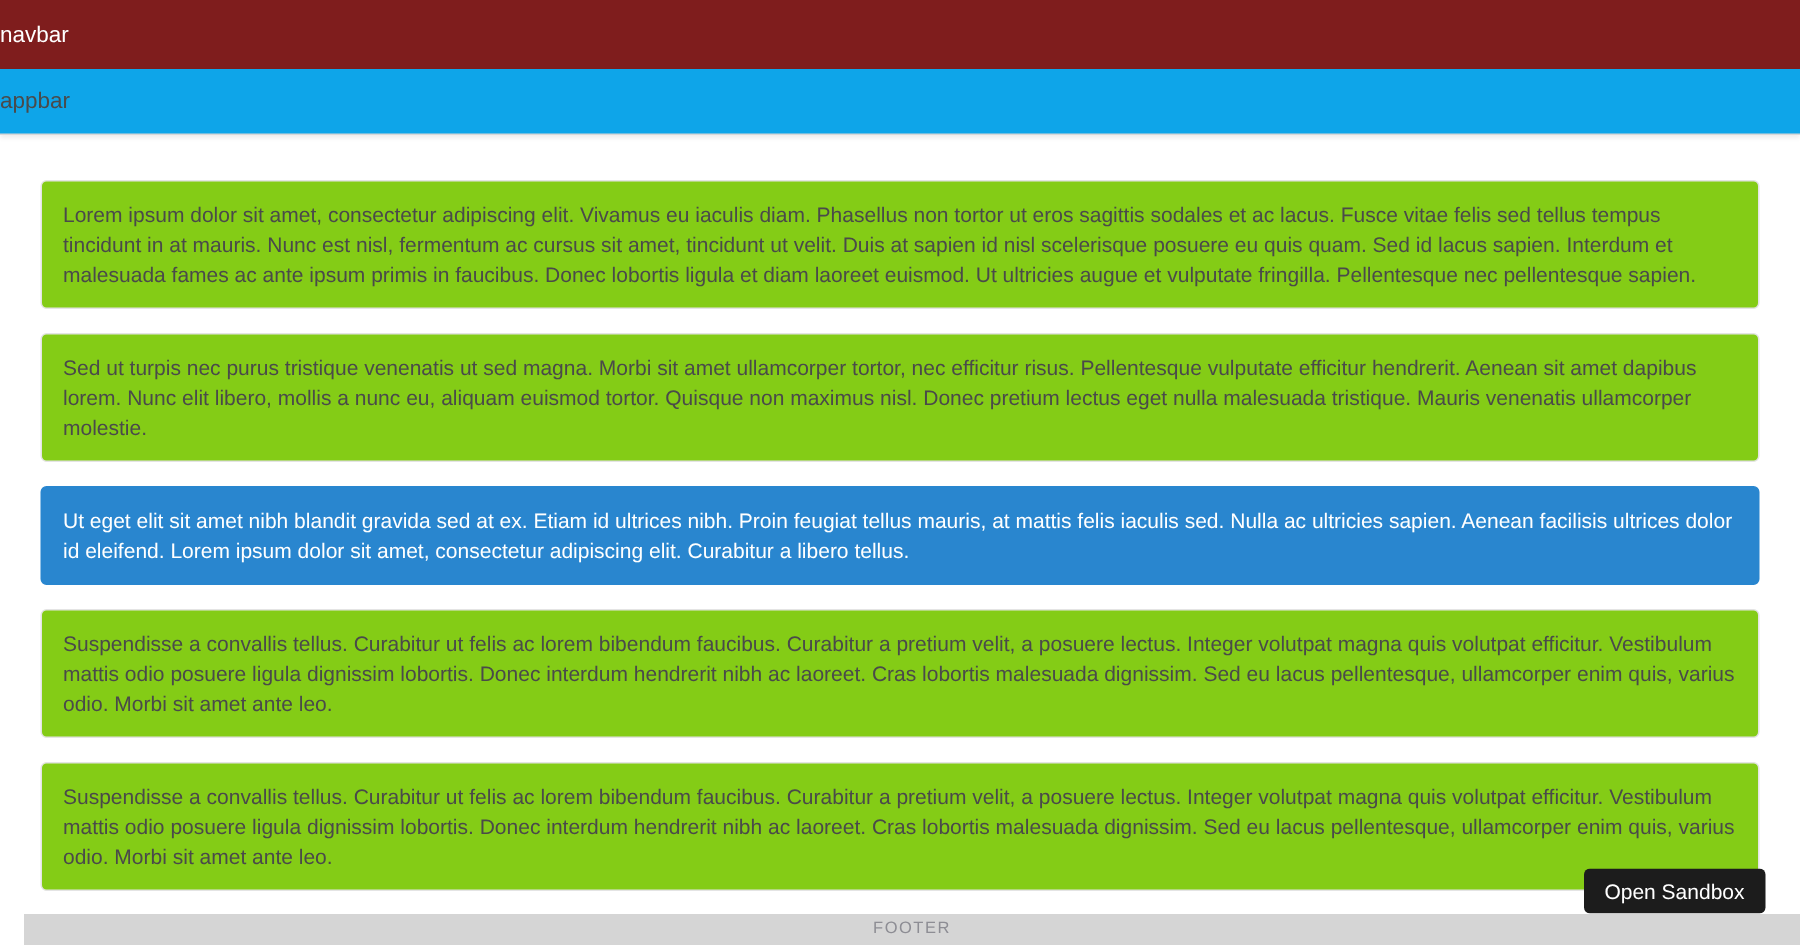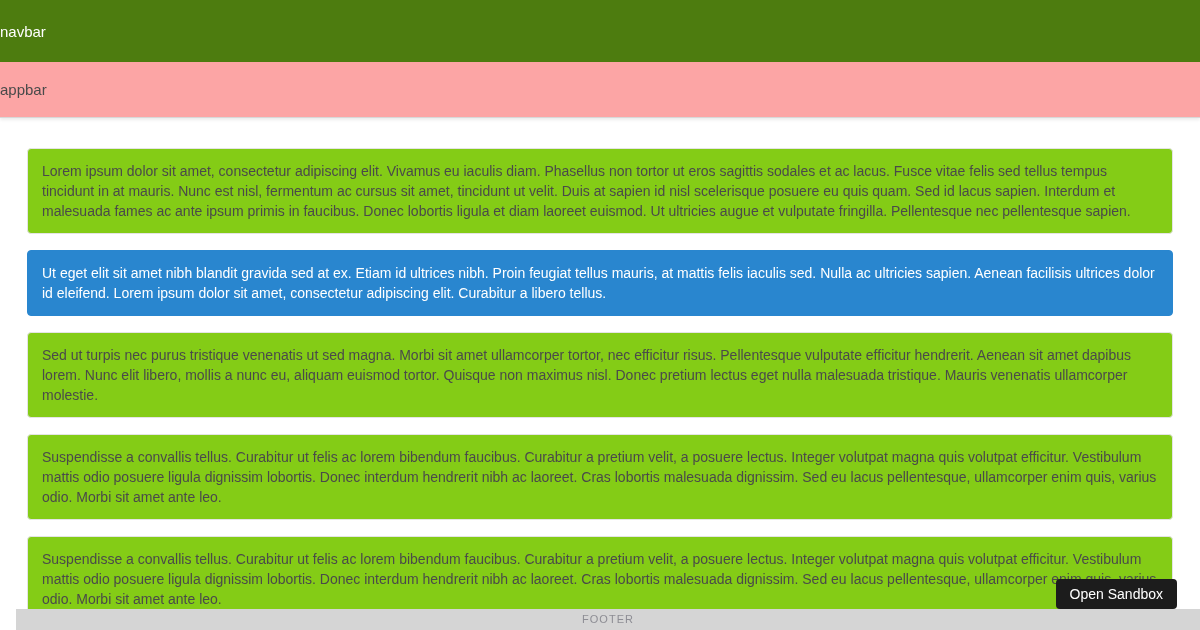--- a/index.html
+++ b/index.html
@@ -5,35 +5,35 @@
   * { margin: 0; padding: 0; box-sizing: border-box; }
   html, body {
     width: 1200px; height: 630px;
     overflow: hidden;
     background: #ffffff;
     font-family: "Liberation Sans", "DejaVu Sans", sans-serif;
   }
 
   
   .navbar {
-    height: 62px;
-    background: #4d7c0f;
+    height: 46px;
+    background: #7f1d1d;
     display: flex;
     align-items: center;
   }
   .navbar__label {
     color: #ffffff;
     font-size: 15px;
     line-height: 1;
   }
 
   
   .appbar {
-    height: 56px;
-    background: #fca5a5;
+    height: 44px;
+    background: #0ea5e9;
     display: flex;
     align-items: center;
     border-bottom: 1px solid #d8d8d8;
     box-shadow: 0 2px 3px rgba(0,0,0,0.08);
     position: relative;
     z-index: 2;
   }
   .appbar__label {
     color: #4a4a4a;
     font-size: 15px;
@@ -101,25 +101,25 @@
 </header>
 
 <div class="appbar">
   <span class="appbar__label">appbar</span>
 </div>
 
 <main class="main">
   <div class="card">
     <span>Lorem ipsum dolor sit amet, consectetur adipiscing elit. Vivamus eu iaculis diam. Phasellus non tortor ut eros sagittis sodales et ac lacus. Fusce vitae felis sed tellus tempus tincidunt in at mauris. Nunc est nisl, fermentum ac cursus sit amet, tincidunt ut velit. Duis at sapien id nisl scelerisque posuere eu quis quam. Sed id lacus sapien. Interdum et malesuada fames ac ante ipsum primis in faucibus. Donec lobortis ligula et diam laoreet euismod. Ut ultricies augue et vulputate fringilla. Pellentesque nec pellentesque sapien.</span>
   </div>
+  <div class="card">
+    <span>Sed ut turpis nec purus tristique venenatis ut sed magna. Morbi sit amet ullamcorper tortor, nec efficitur risus. Pellentesque vulputate efficitur hendrerit. Aenean sit amet dapibus lorem. Nunc elit libero, mollis a nunc eu, aliquam euismod tortor. Quisque non maximus nisl. Donec pretium lectus eget nulla malesuada tristique. Mauris venenatis ullamcorper molestie.</span>
+  </div>
   <div class="card card--highlight">
     <span>Ut eget elit sit amet nibh blandit gravida sed at ex. Etiam id ultrices nibh. Proin feugiat tellus mauris, at mattis felis iaculis sed. Nulla ac ultricies sapien. Aenean facilisis ultrices dolor id eleifend. Lorem ipsum dolor sit amet, consectetur adipiscing elit. Curabitur a libero tellus.</span>
-  </div>
-  <div class="card">
-    <span>Sed ut turpis nec purus tristique venenatis ut sed magna. Morbi sit amet ullamcorper tortor, nec efficitur risus. Pellentesque vulputate efficitur hendrerit. Aenean sit amet dapibus lorem. Nunc elit libero, mollis a nunc eu, aliquam euismod tortor. Quisque non maximus nisl. Donec pretium lectus eget nulla malesuada tristique. Mauris venenatis ullamcorper molestie.</span>
   </div>
   <div class="card">
     <span>Suspendisse a convallis tellus. Curabitur ut felis ac lorem bibendum faucibus. Curabitur a pretium velit, a posuere lectus. Integer volutpat magna quis volutpat efficitur. Vestibulum mattis odio posuere ligula dignissim lobortis. Donec interdum hendrerit nibh ac laoreet. Cras lobortis malesuada dignissim. Sed eu lacus pellentesque, ullamcorper enim quis, varius odio. Morbi sit amet ante leo.</span>
   </div>
   <div class="card">
     <span>Suspendisse a convallis tellus. Curabitur ut felis ac lorem bibendum faucibus. Curabitur a pretium velit, a posuere lectus. Integer volutpat magna quis volutpat efficitur. Vestibulum mattis odio posuere ligula dignissim lobortis. Donec interdum hendrerit nibh ac laoreet. Cras lobortis malesuada dignissim. Sed eu lacus pellentesque, ullamcorper enim quis, varius odio. Morbi sit amet ante leo.</span>
   </div>
 </main>
 
 <footer class="footer">

